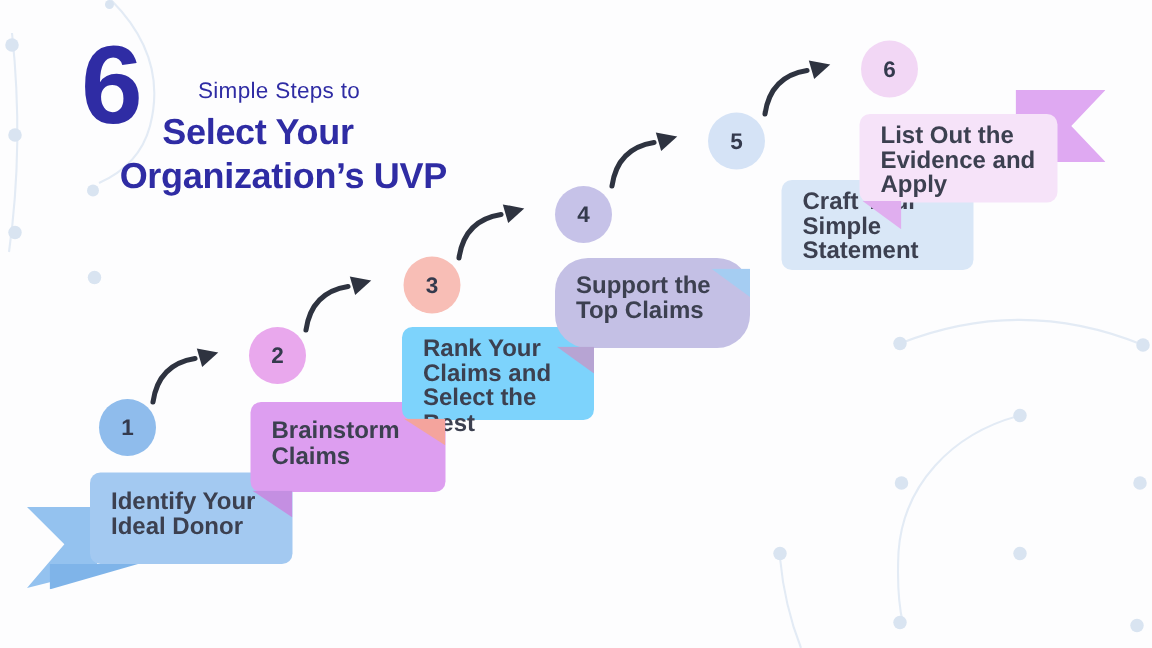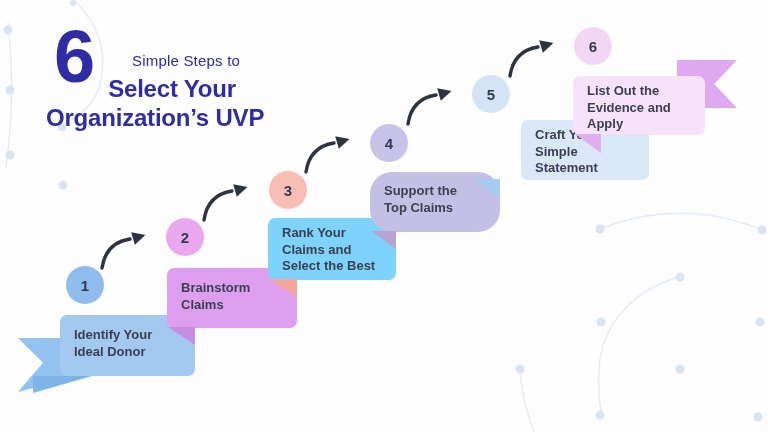--- a/index.html
+++ b/index.html
@@ -9,27 +9,27 @@
   }
   
   .decor{position:absolute;left:0;top:0;pointer-events:none;}
   .decor path{fill:none;stroke:#E3EBF5;stroke-width:1.4;}
   .decor circle{fill:#D9E4F1;}
   
   .title{position:absolute;left:46px;top:18px;width:252px;height:120px;}
   .title .bignum{position:absolute;left:8px;top:2px;font-size:74px;font-weight:700;line-height:1;}
   .title .l1{position:absolute;left:86px;top:34px;font-size:15px;font-weight:500;letter-spacing:.2px;white-space:nowrap;}
   .title .l2{position:absolute;left:0;top:57px;width:100%;text-align:center;font-size:24px;font-weight:700;letter-spacing:-.2px;white-space:nowrap;}
-  .title .l3{position:absolute;left:0;top:86px;width:100%;text-align:left;font-size:24px;font-weight:700;letter-spacing:-.2px;white-space:nowrap;}
+  .title .l3{position:absolute;left:0;top:86px;width:100%;text-align:right;font-size:24px;font-weight:700;letter-spacing:-.2px;white-space:nowrap;}
   
   .circle{position:absolute;width:38px;height:38px;border-radius:50%;
     display:flex;align-items:center;justify-content:center;
     font-size:15px;font-weight:700;color:#343A4D;}
   .box{position:absolute;border-radius:7px;box-sizing:border-box;
-    font-size:13px;line-height:16.5px;font-weight:600;color:#3C4050;
+    font-size:16px;line-height:16.5px;font-weight:600;color:#3C4050;
     padding:12px 8px 12px 14px;}
   .box .lbl{white-space:pre-line;display:block;}
   .pt3{padding-top:7px;}
   .fold{position:absolute;clip-path:polygon(0 0,100% 0,100% 100%);}
   .fold-first{position:absolute;clip-path:polygon(0 0,100% 0,0 100%);}
   .tail-left{position:absolute;clip-path:polygon(100% 0,0 0,53% 46%,0 100%,100% 78%);}
   .tail-right{position:absolute;clip-path:polygon(0 0,100% 0,62% 50%,100% 100%,0 100%);}
   
   .c1{left:66px;top:266px;} .c2{left:166px;top:218px;} .c3{left:269px;top:171px;}
   .c4{left:370px;top:124px;} .c5{left:472px;top:75px;} .c6{left:574px;top:27px;}

